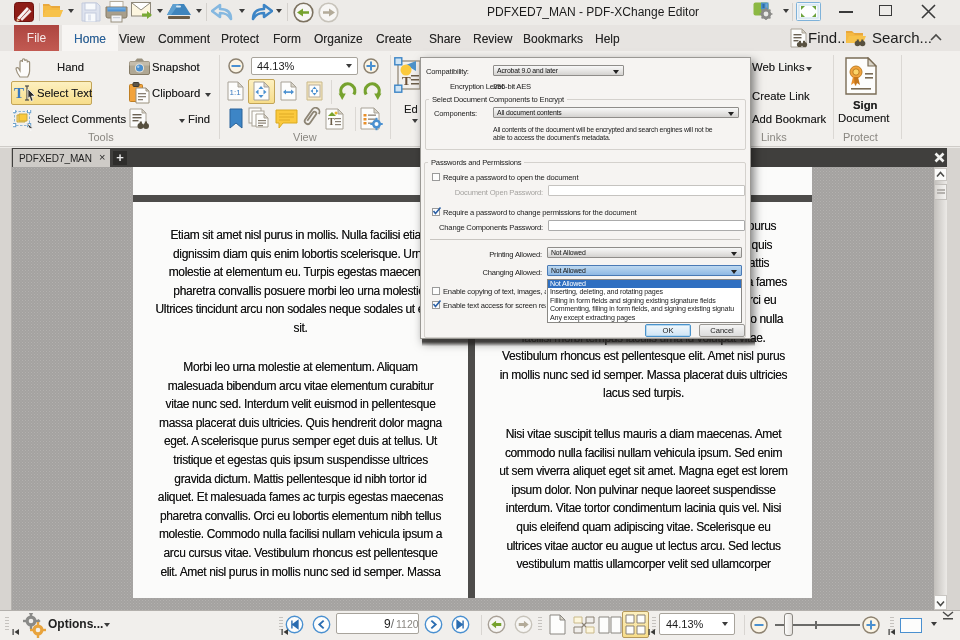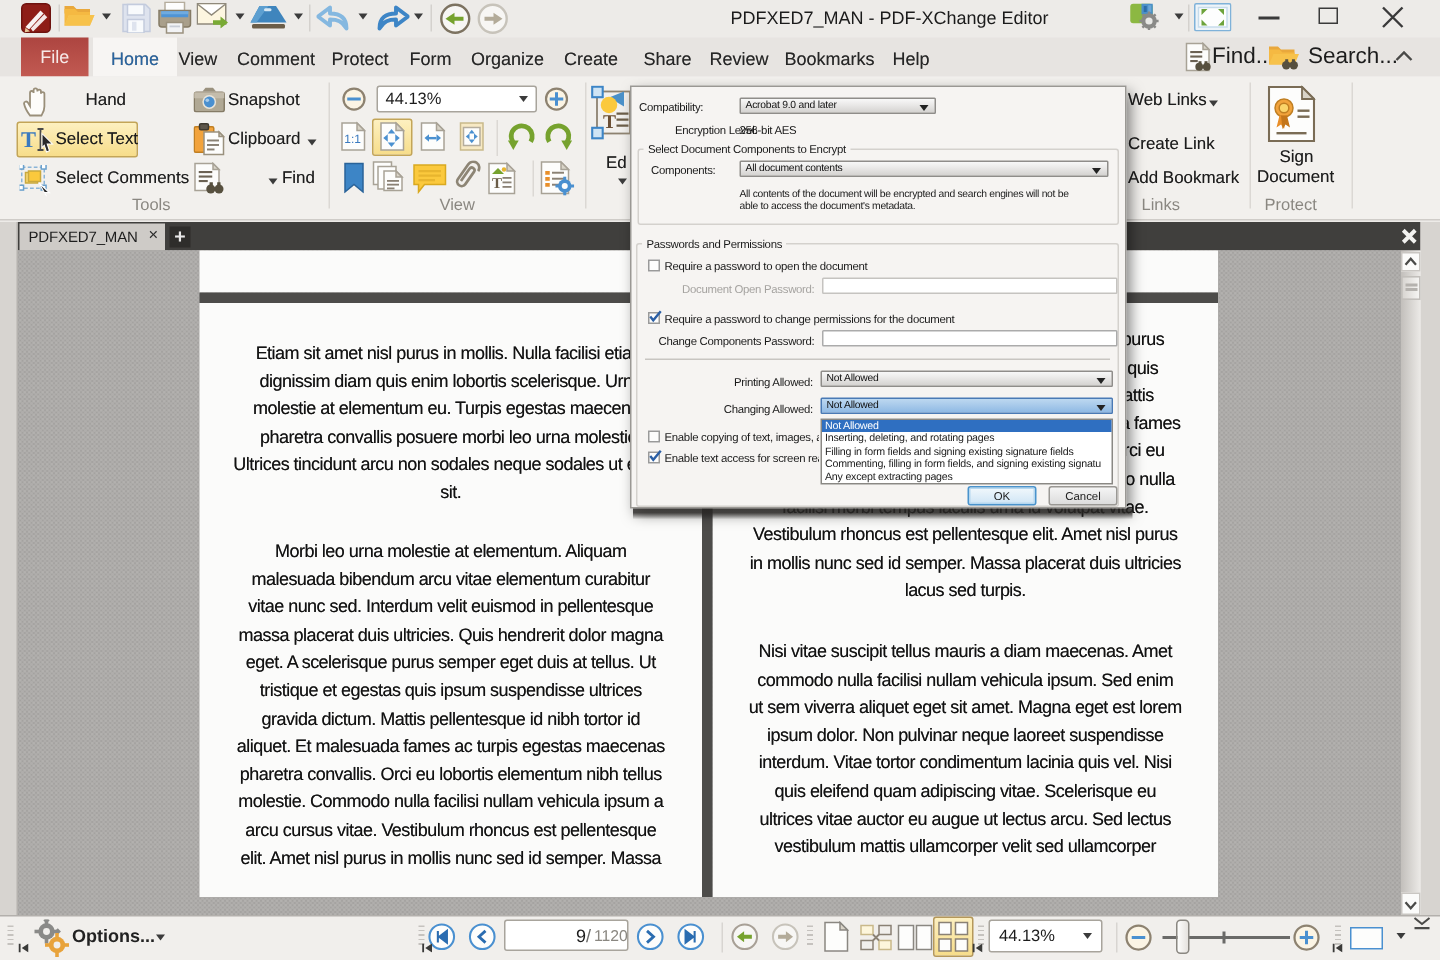--- a/index.html
+++ b/index.html
@@ -94,21 +94,21 @@
 
 <div class="abs glabel" style="left:293px; top:131px;">View</div>
 <div class="abs gsep" style="left:390px;"></div>
 
 <div class="abs rbtn-text" style="left:752px; top:61px;">Web Links</div>
 <div class="abs dd" style="left:806px; top:67px;"></div>
 <div class="abs rbtn-text" style="left:752px; top:90px;">Create Link</div>
 <div class="abs rbtn-text" style="left:752px; top:113px;">Add Bookmark</div>
 <div class="abs glabel" style="left:761px; top:131px;">Links</div>
 <div class="abs gsep" style="left:833px;"></div>
-<div class="abs rbtn-text" style="left:853px; top:99px;">Sign</div>
+<div class="abs rbtn-text" style="left:853px; top:99px;font-weight:bold;">Sign</div>
 <div class="abs rbtn-text" style="left:838px; top:112px;">Document</div>
 <div class="abs glabel" style="left:843px; top:131px;">Protect</div>
 <div class="abs gsep" style="left:901px;"></div>
 
 <div class="abs" id="doctabbar"></div>
 <div class="abs" id="doctab">PDFXED7_MAN</div>
 <div class="abs" style="left:99px; top:151px; font-size:11px; color:#2a2a2a;">×</div>
 <div class="abs" id="plusbtn">+</div>
 
 <div class="abs" id="leftstrip"></div>

